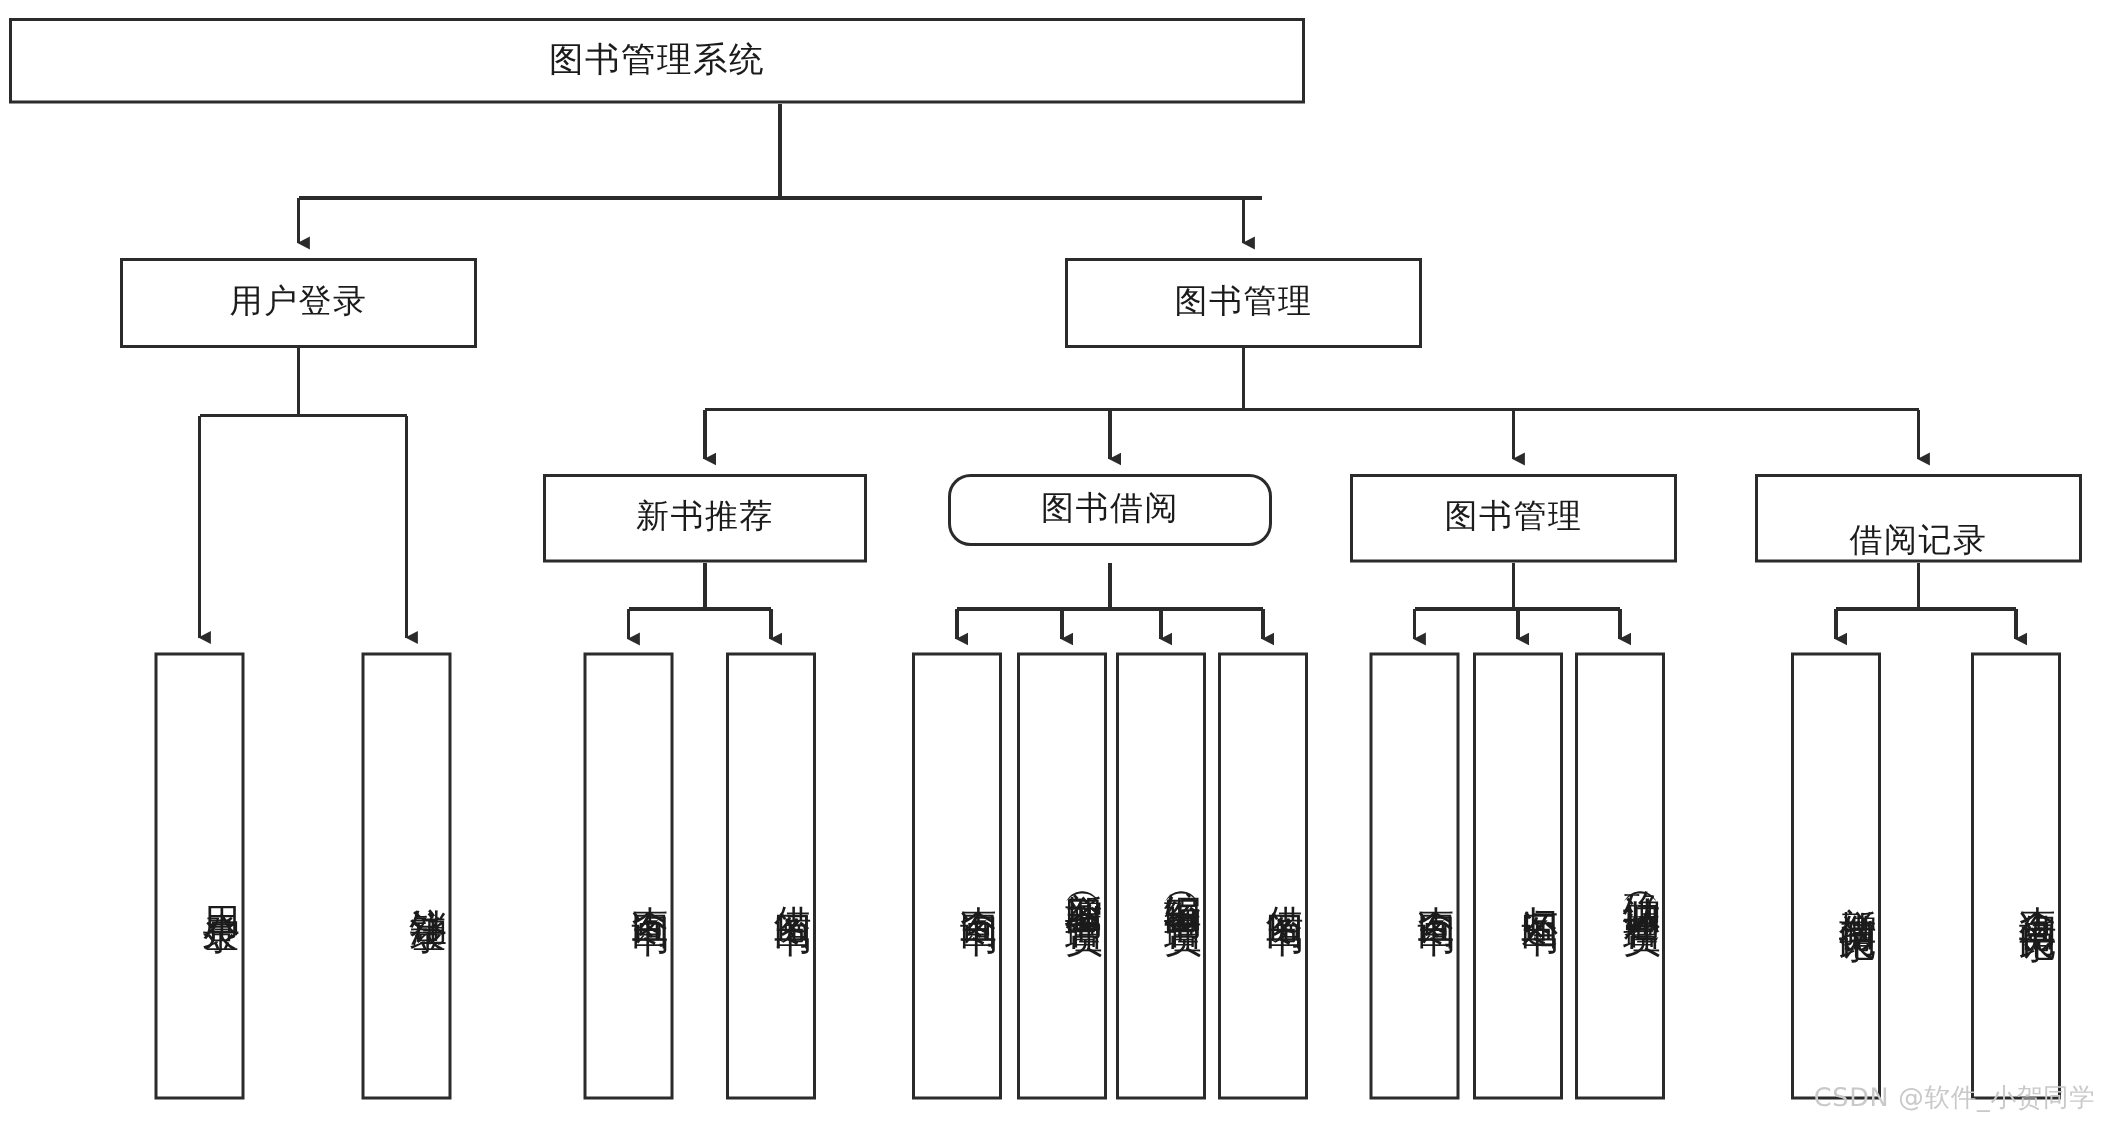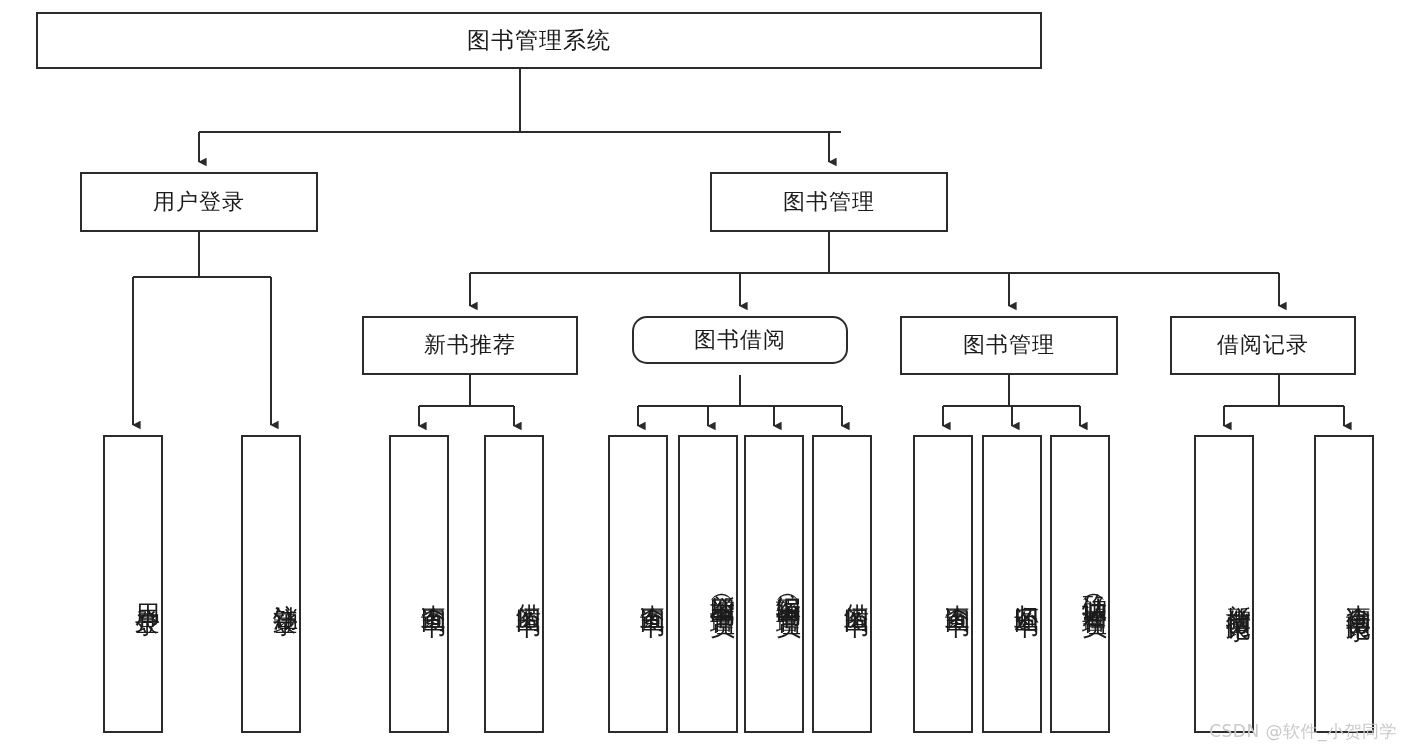--- a/index.html
+++ b/index.html
@@ -115,41 +115,41 @@
       <path d="M1012,406 L1012,426" marker-end="url(#arrowhead)"></path>
       <path d="M1080,406 L1080,426" marker-end="url(#arrowhead)"></path>
 
       <path d="M1279,375 L1279,406"></path>
       <path d="M1224,406 L1344,406"></path>
       <path d="M1224,406 L1224,426" marker-end="url(#arrowhead)"></path>
       <path d="M1344,406 L1344,426" marker-end="url(#arrowhead)"></path>
     </g>
   </svg>
 
-  <div class="node h-node root" style="left:36px;top:12px;width:1006px;height:57px;">
+  <div class="node h-node root" style="left:6px;top:12px;width:864px;height:57px;">
     <span>图书管理系统</span>
   </div>
 
   <div class="node h-node" style="left:80px;top:172px;width:238px;height:60px;">
     <span>用户登录</span>
   </div>
   <div class="node h-node" style="left:362px;top:316px;width:216px;height:59px;">
     <span>新书推荐</span>
   </div>
 
   <div class="node h-node" style="left:710px;top:172px;width:238px;height:60px;">
     <span>图书管理</span>
   </div>
   <div class="node h-node" style="left:632px;top:316px;width:216px;height:48px;border-radius:15px;">
     <span>图书借阅</span>
   </div>
   <div class="node h-node" style="left:900px;top:316px;width:218px;height:59px;">
     <span>图书管理</span>
   </div>
-  <div class="node h-node" style="left:1170px;top:316px;width:186px;height:59px;">
+  <div class="node h-node" style="left:1170px;top:316px;width:218px;height:59px;align-items:flex-end;">
     <span>借阅记录</span>
   </div>
 
   <div class="node v-node" style="left:103px;top:435px;width:60px;height:298px;">
     <span class="vtext">用户登录</span>
   </div>
   <div class="node v-node" style="left:241px;top:435px;width:60px;height:298px;">
     <span class="vtext">注销登录</span>
   </div>
 

